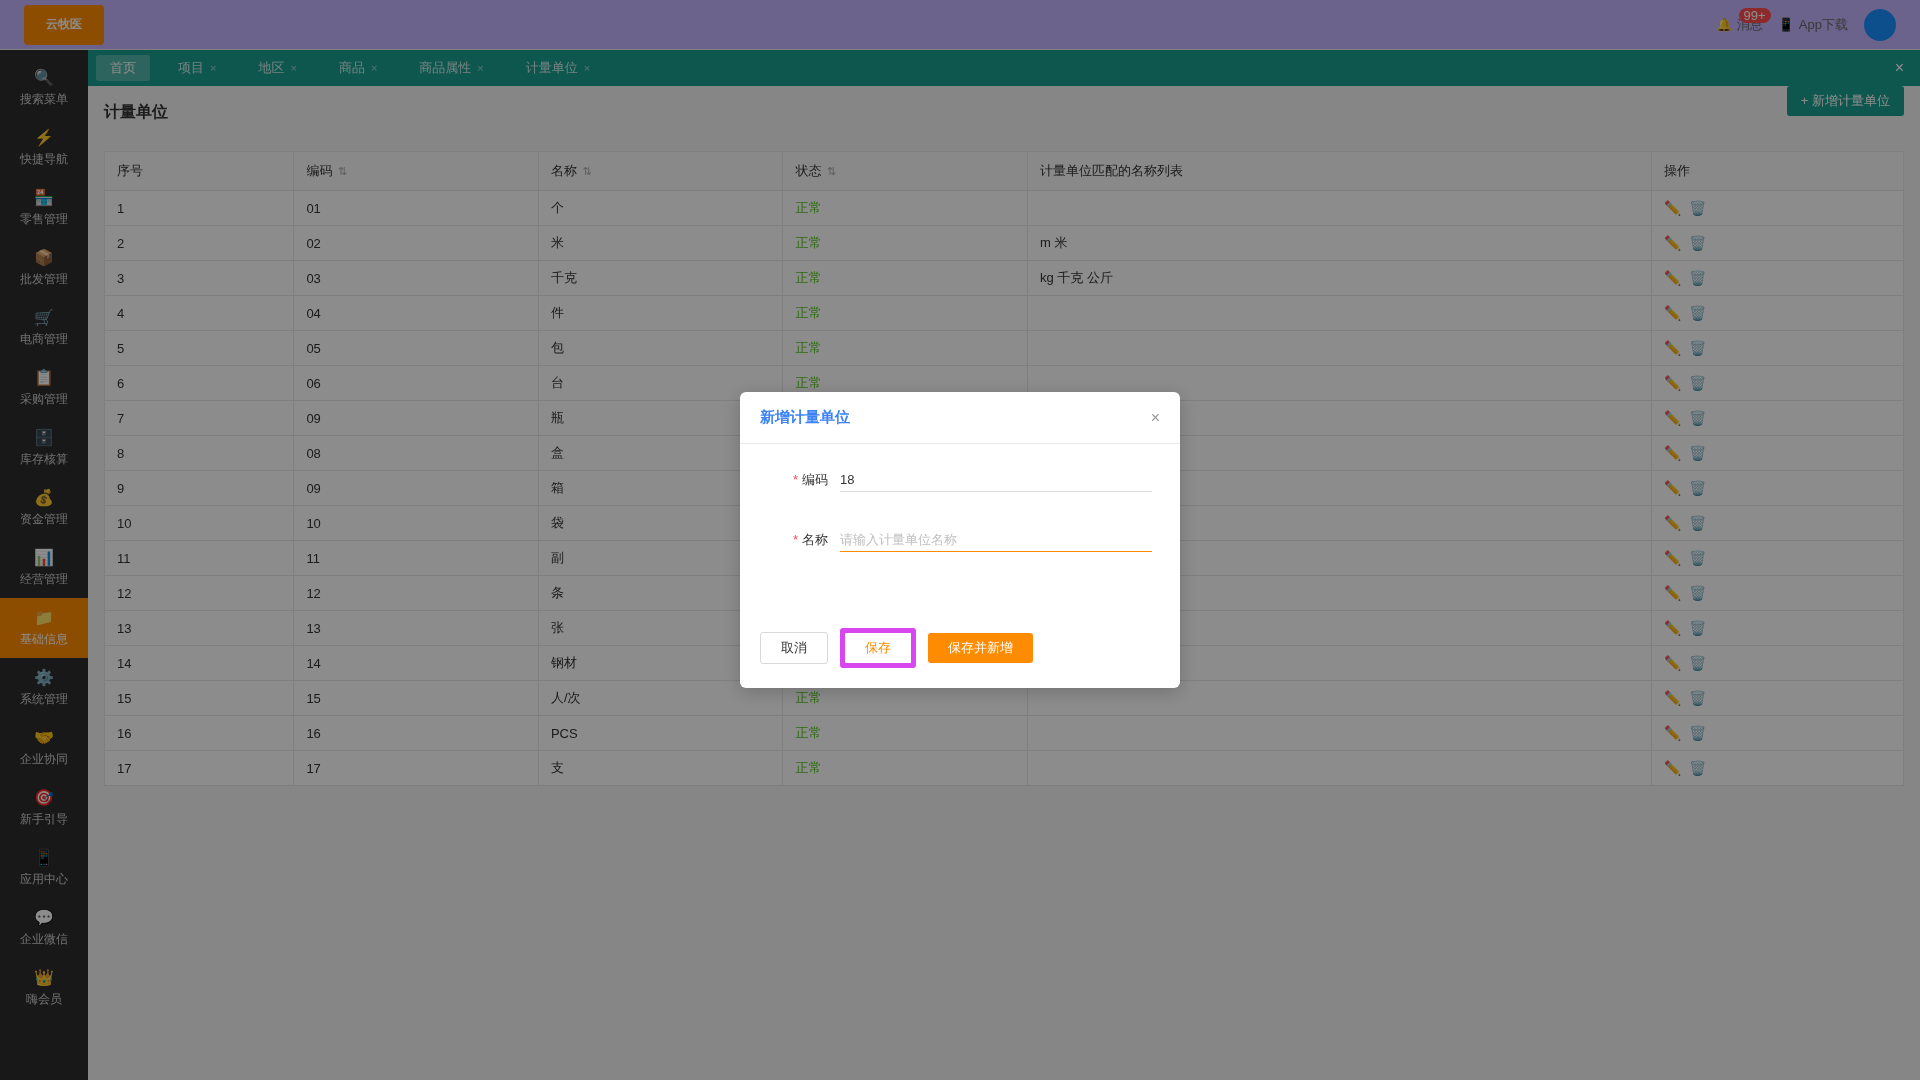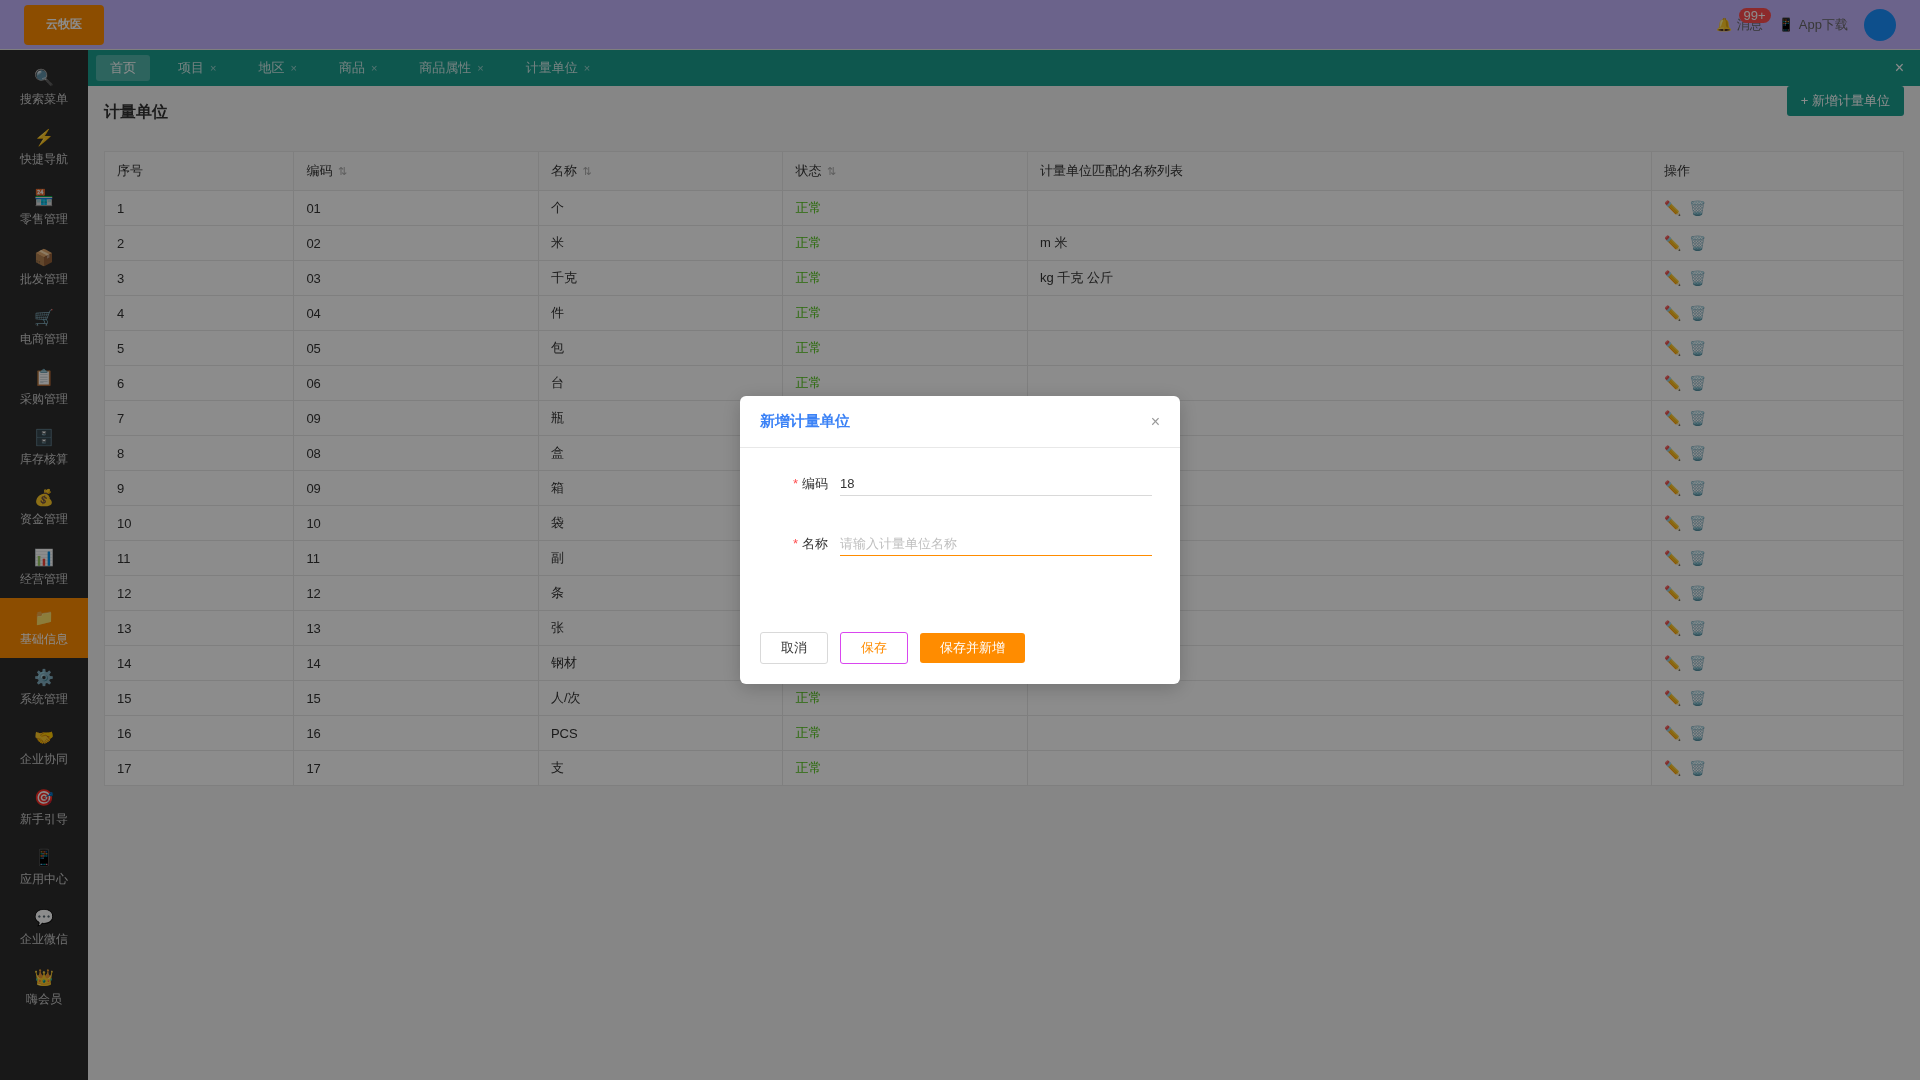--- a/index.html
+++ b/index.html
@@ -64,21 +64,21 @@
     .modal-close { cursor: pointer; color: #999; font-size: 16px; line-height: 1; }
     .modal-body { padding: 24px 28px; }
     .form-row { display: flex; align-items: center; margin-bottom: 36px; }
     .form-label { width: 60px; text-align: right; margin-right: 12px; color: #333; font-size: 13px; }
     .required { color: #ff4d4f; margin-right: 4px; }
     .form-input { flex: 1; border: none; border-bottom: 1px solid #d9d9d9; padding: 4px 0; font-size: 13px; outline: none; color: #333; }
     .form-input.focused { border-bottom-color: #ff8c00; }
     .form-input::placeholder { color: #bfbfbf; }
     .modal-footer { display: flex; align-items: center; justify-content: flex-start; gap: 12px; padding: 16px 20px 20px; }
     .btn-cancel { border: 1px solid #d9d9d9; background: #fff; color: #333; padding: 6px 20px; border-radius: 3px; cursor: pointer; font-size: 13px; }
-    .btn-save { border: 1px solid #d946ef; background: #fff; color: #ff8c00; padding: 6px 20px; border-radius: 3px; cursor: pointer; font-size: 13px; }
+    .btn-save { border: 5px solid #d946ef; background: #fff; color: #ff8c00; padding: 6px 20px; border-radius: 3px; cursor: pointer; font-size: 13px; }
     .btn-save-new { border: none; background: #ff8c00; color: #fff; padding: 6px 20px; border-radius: 3px; cursor: pointer; font-size: 13px; }
 
     .sort-icon { color: #aaa; font-size: 11px; margin-left: 2px; }
   </style>
 </head>
 <body>
 
 <div class="header">
   <div class="header-left">
     <div class="logo-box">

